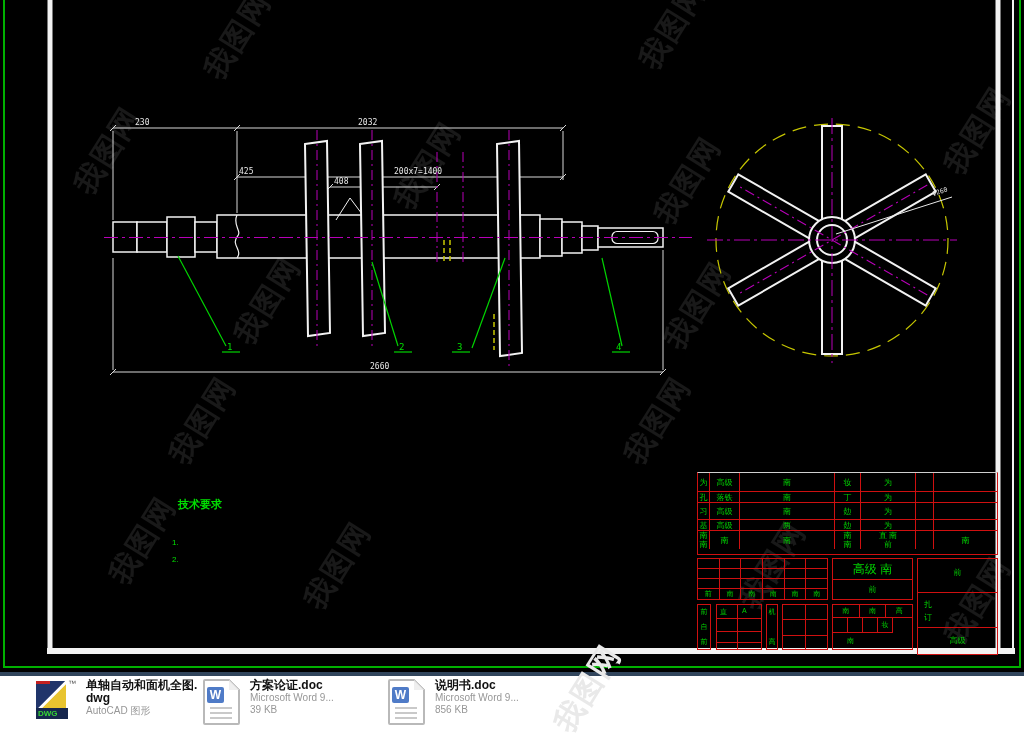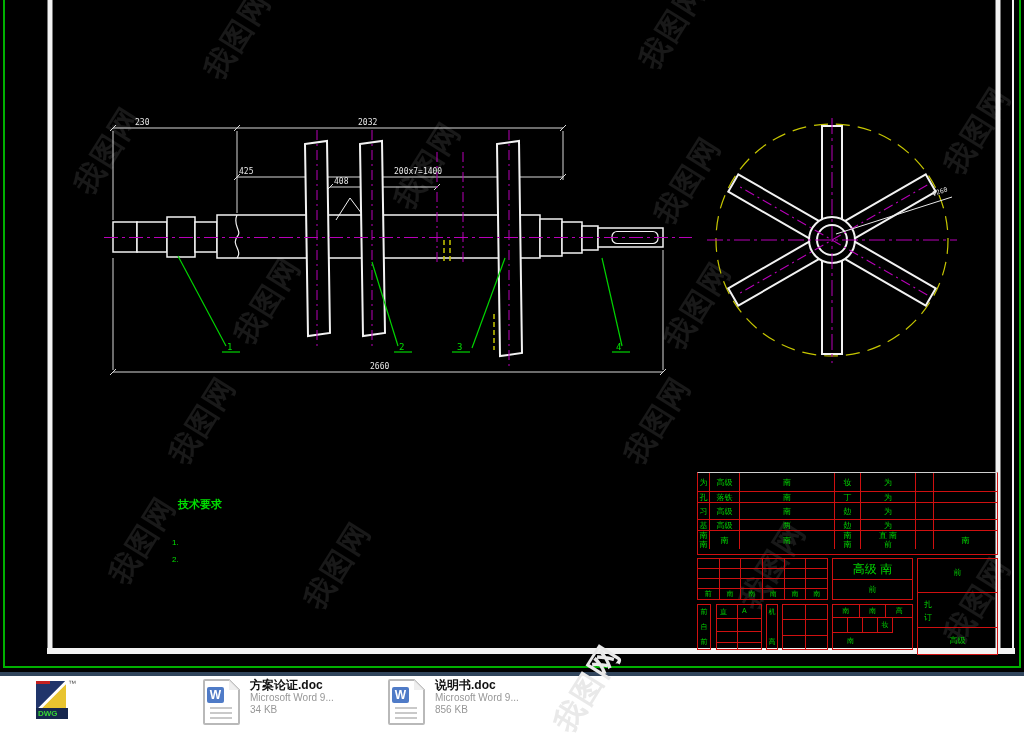--- a/index.html
+++ b/index.html
@@ -361,34 +361,41 @@
   <div class="divider"></div>
   <div class="filebar">
     <div class="wm light" style="left:540px;top:-8px;z-index:1;">我图网</div>
 
     <div class="file" style="left:36px;">
       <div class="dwgicon">
         <span class="red"></span>
         <span class="band">DWG</span>
       </div>
       <span class="tm">™</span>
+      <div class="finfo">
+        <div class="fname">
+          <div>单轴自动和面机全图.</div>
+          <div>dwg</div>
+        </div>
+        <div class="fmeta">AutoCAD 图形</div>
+      </div>
     </div>
 
     <div class="file" style="left:203px;">
       <div class="docicon">
         <span class="fold"></span>
         <span class="wsq">W</span>
         <span class="l" style="top:26px"></span>
           <span class="l" style="top:31px"></span>
           <span class="l" style="top:36px"></span>
       </div>
       <div class="finfo">
         <div class="fname">方案论证.doc</div>
         <div class="fmeta">Microsoft Word 9...</div>
-        <div class="fmeta">34 KB</div>
+        <div class="fmeta">39 KB</div>
       </div>
     </div>
 
     <div class="file" style="left:388px;">
       <div class="docicon">
         <span class="fold"></span>
         <span class="wsq">W</span>
         <span class="l" style="top:26px"></span>
           <span class="l" style="top:31px"></span>
           <span class="l" style="top:36px"></span>

